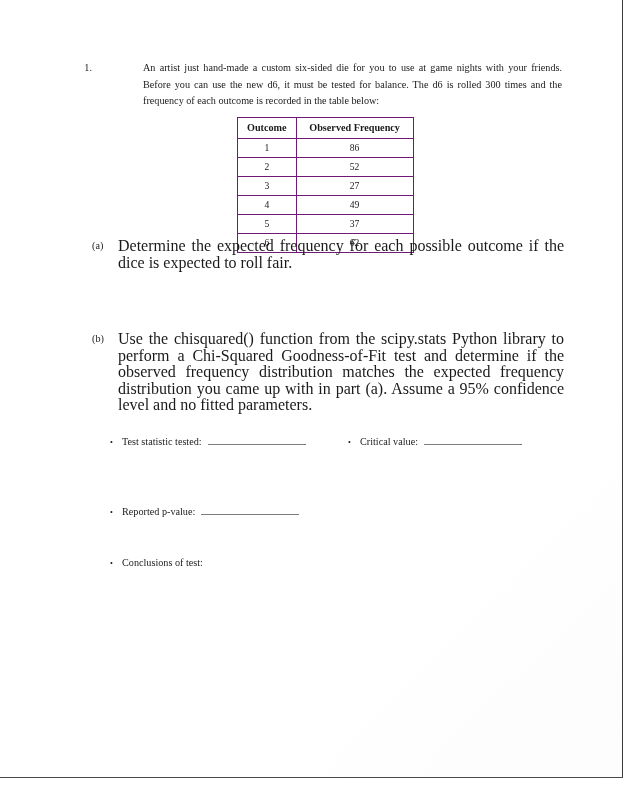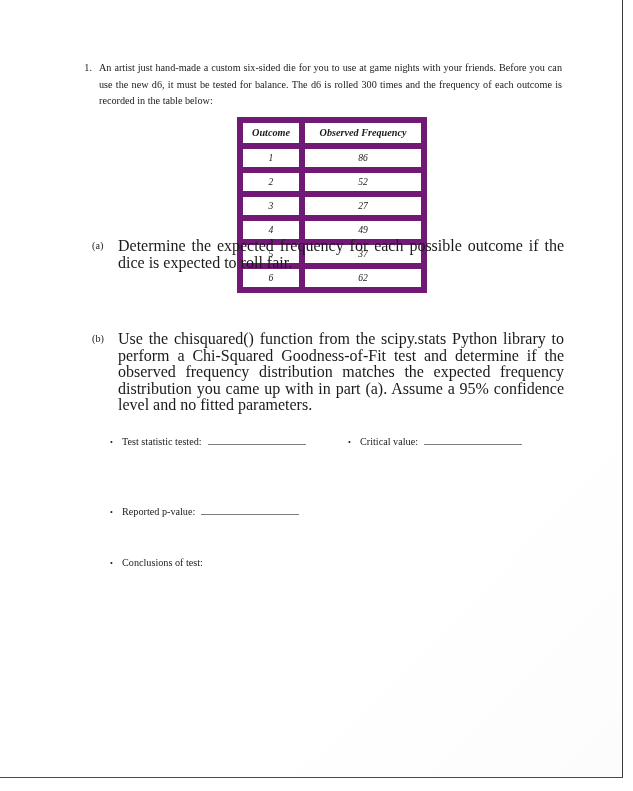--- a/index.html
+++ b/index.html
@@ -76,40 +76,40 @@
     padding-right: 7px;
     box-sizing: content-box;
   }
   .problem-body {
     flex: 1 1 auto;
     font-size: 10.2px;
     line-height: 16.5px;
     text-align: justify;
     text-justify: inter-word;
     hyphens: none;
+    margin-left: 44px;
   }
 
   
   .table-wrap {
     position: absolute;
     left: 237px;
     top: 117px;
   }
   table.freq {
     border-collapse: collapse;
     font-size: 9.6px;
     color: #1a1a1a;
   }
   table.freq th,
   table.freq td {
-    border: 6px solid #701a75;
+    border: 1px solid #701a75;
     text-align: center;
     padding: 2px 0 3px 0;
     line-height: 13px;
-    font-style: italic;
   }
   table.freq th {
     font-weight: bold;
     font-size: 10.2px;
     padding: 3px 9px 4px 9px;
   }
   table.freq td.c-outcome { width: 56px; }
   table.freq td.c-freq { width: 116px; }
 
   

